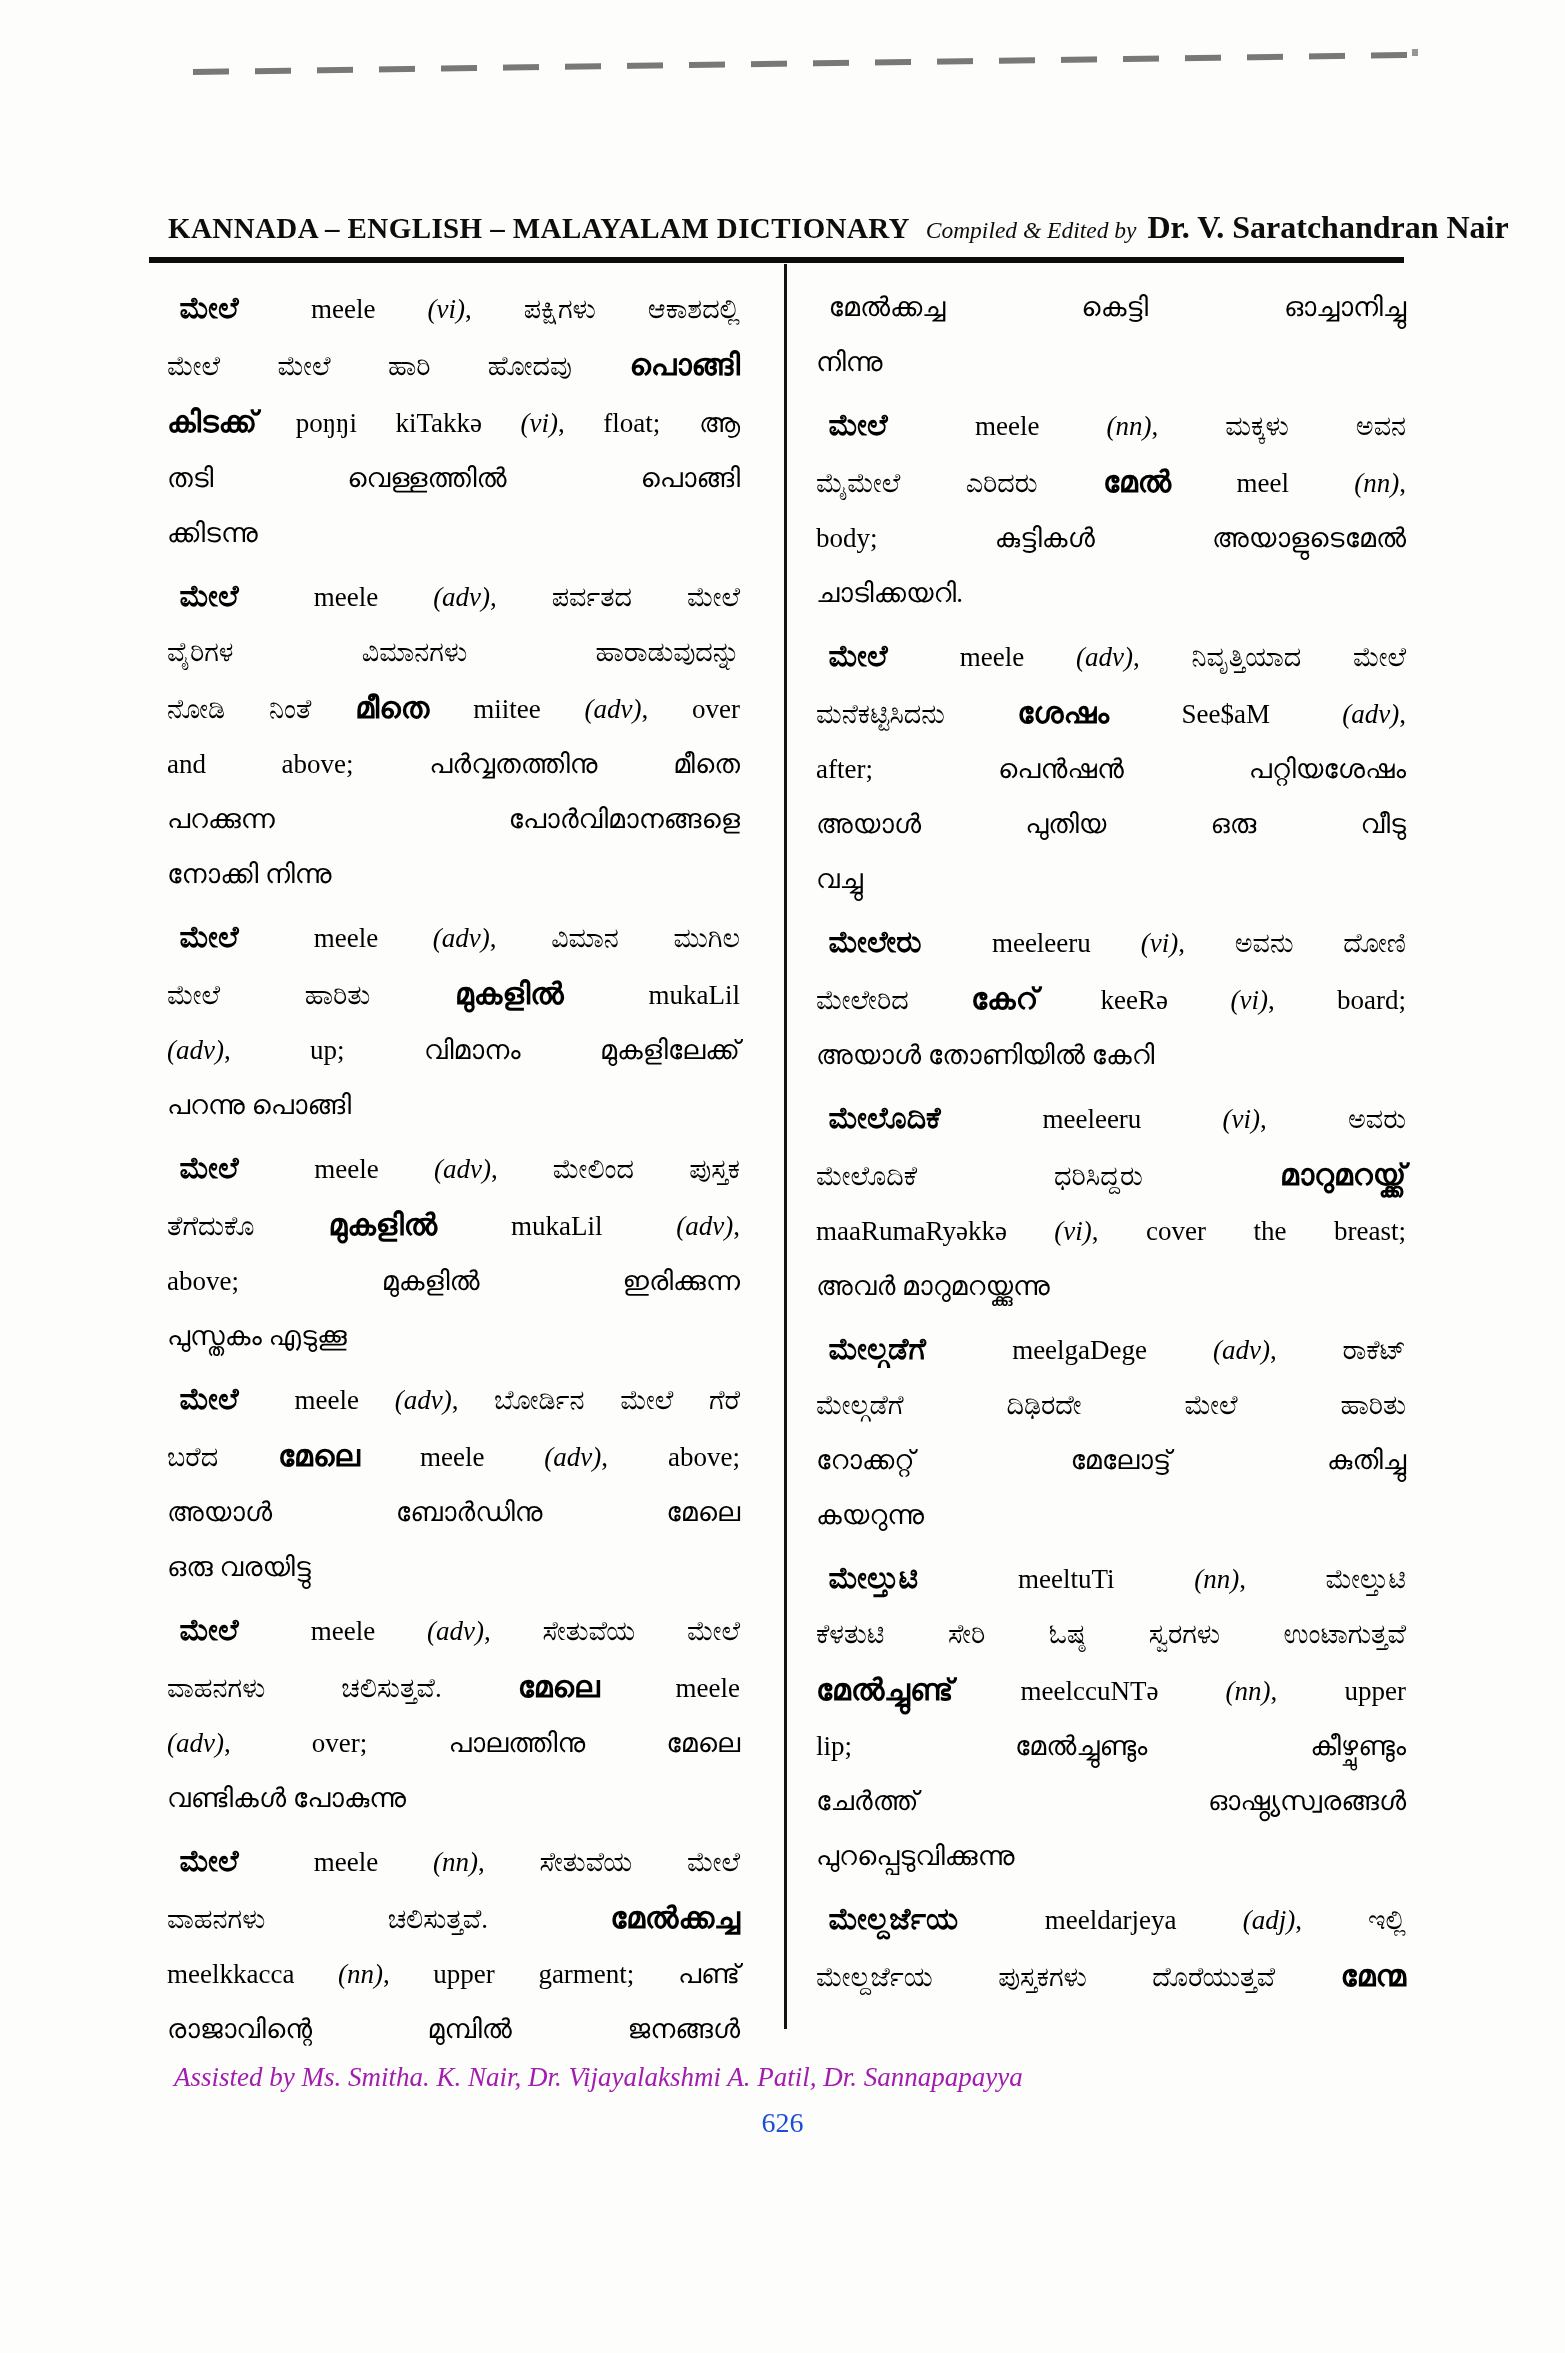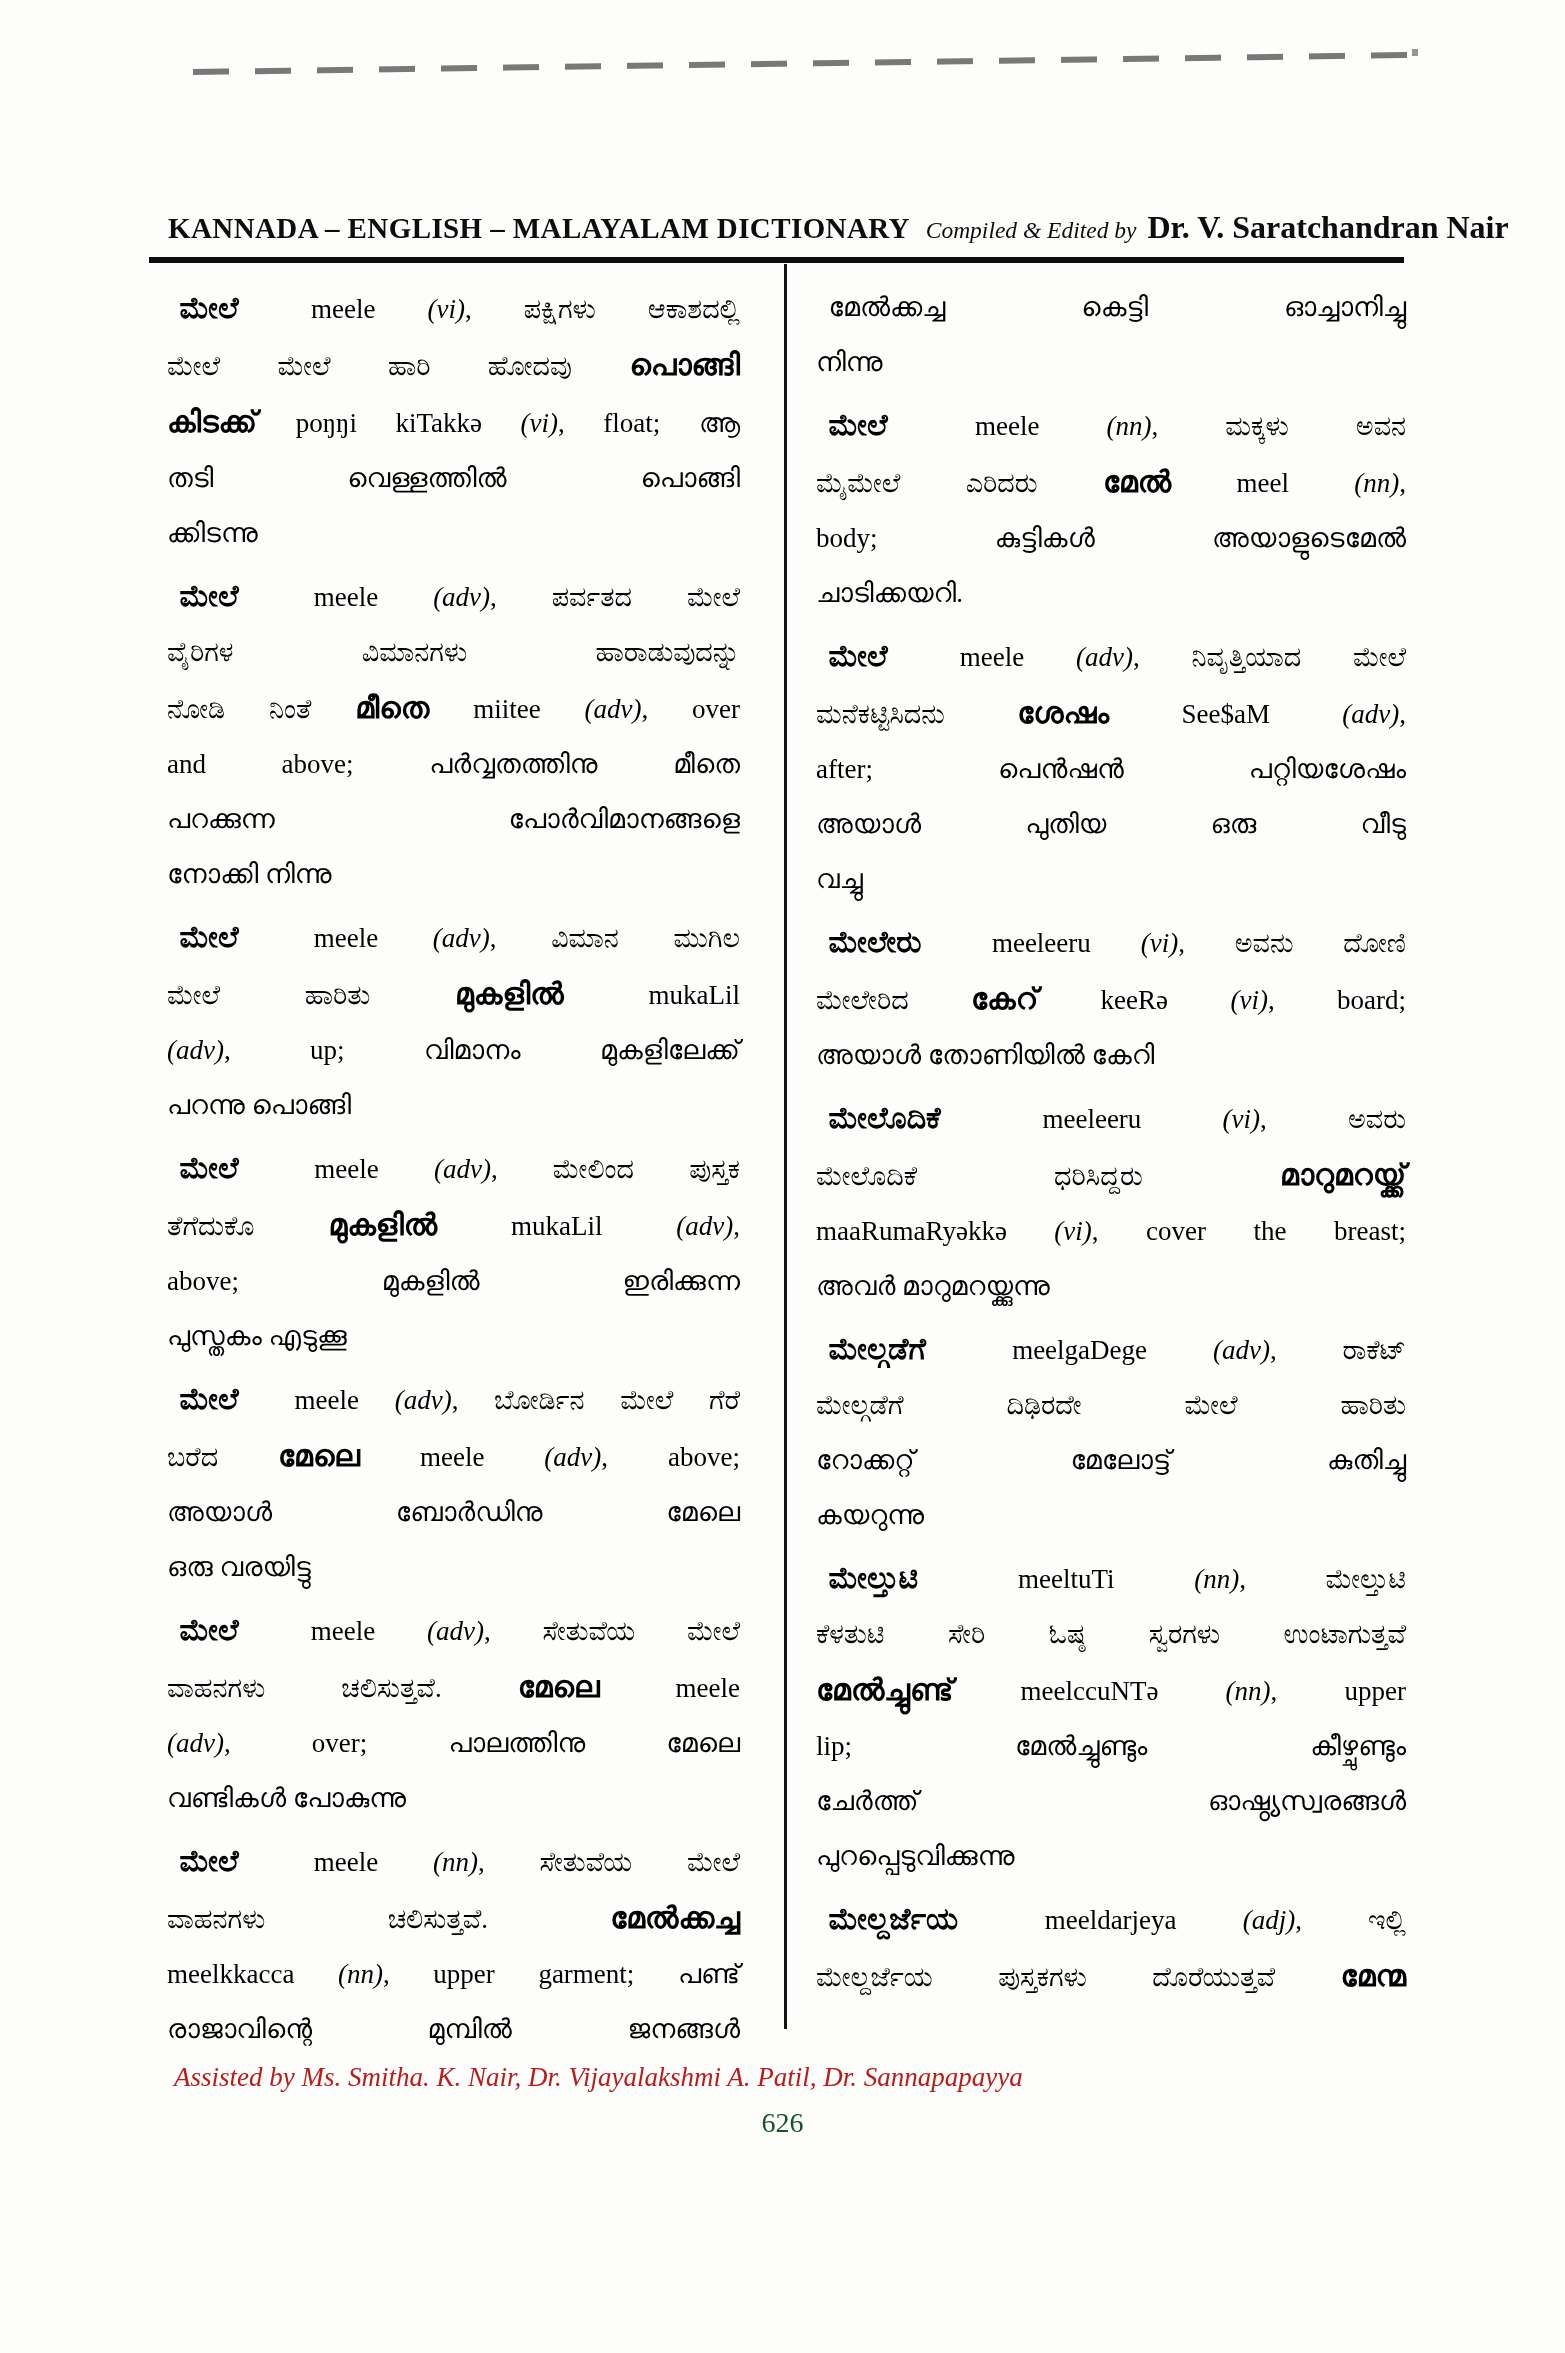--- a/index.html
+++ b/index.html
@@ -45,25 +45,25 @@
   .col-right { left:816px; width:590px; }
   .entry { margin-bottom:7px; }
   .line { text-align:justify; text-align-last:justify; }
   .line.end { text-align-last:left; }
   .entry .line:first-child { text-indent:12.6px; }
   .seg-b { font-weight:bold; font-size:30px; }
   .entry .line:first-child .seg-b:first-child { margin-right:20.4px; }
   .seg-i { font-style:italic; }
   .footer {
     position:absolute; left:174px; top:2062px; width:1114px;
-    font-style:italic; font-size:27px; color:#b91c1c;
+    font-style:italic; font-size:27px; color:#a21caf;
   }
   .pageno {
     position:absolute; left:0; top:2107px; width:1565px;
-    text-align:center; font-size:28px; color:#14532d;
+    text-align:center; font-size:28px; color:#1d4ed8;
   }
 </style>
 </head>
 <body>
 
 <div class="page">
 
   <div class="dashes"></div>
   <div class="dash-tick"></div>
 

